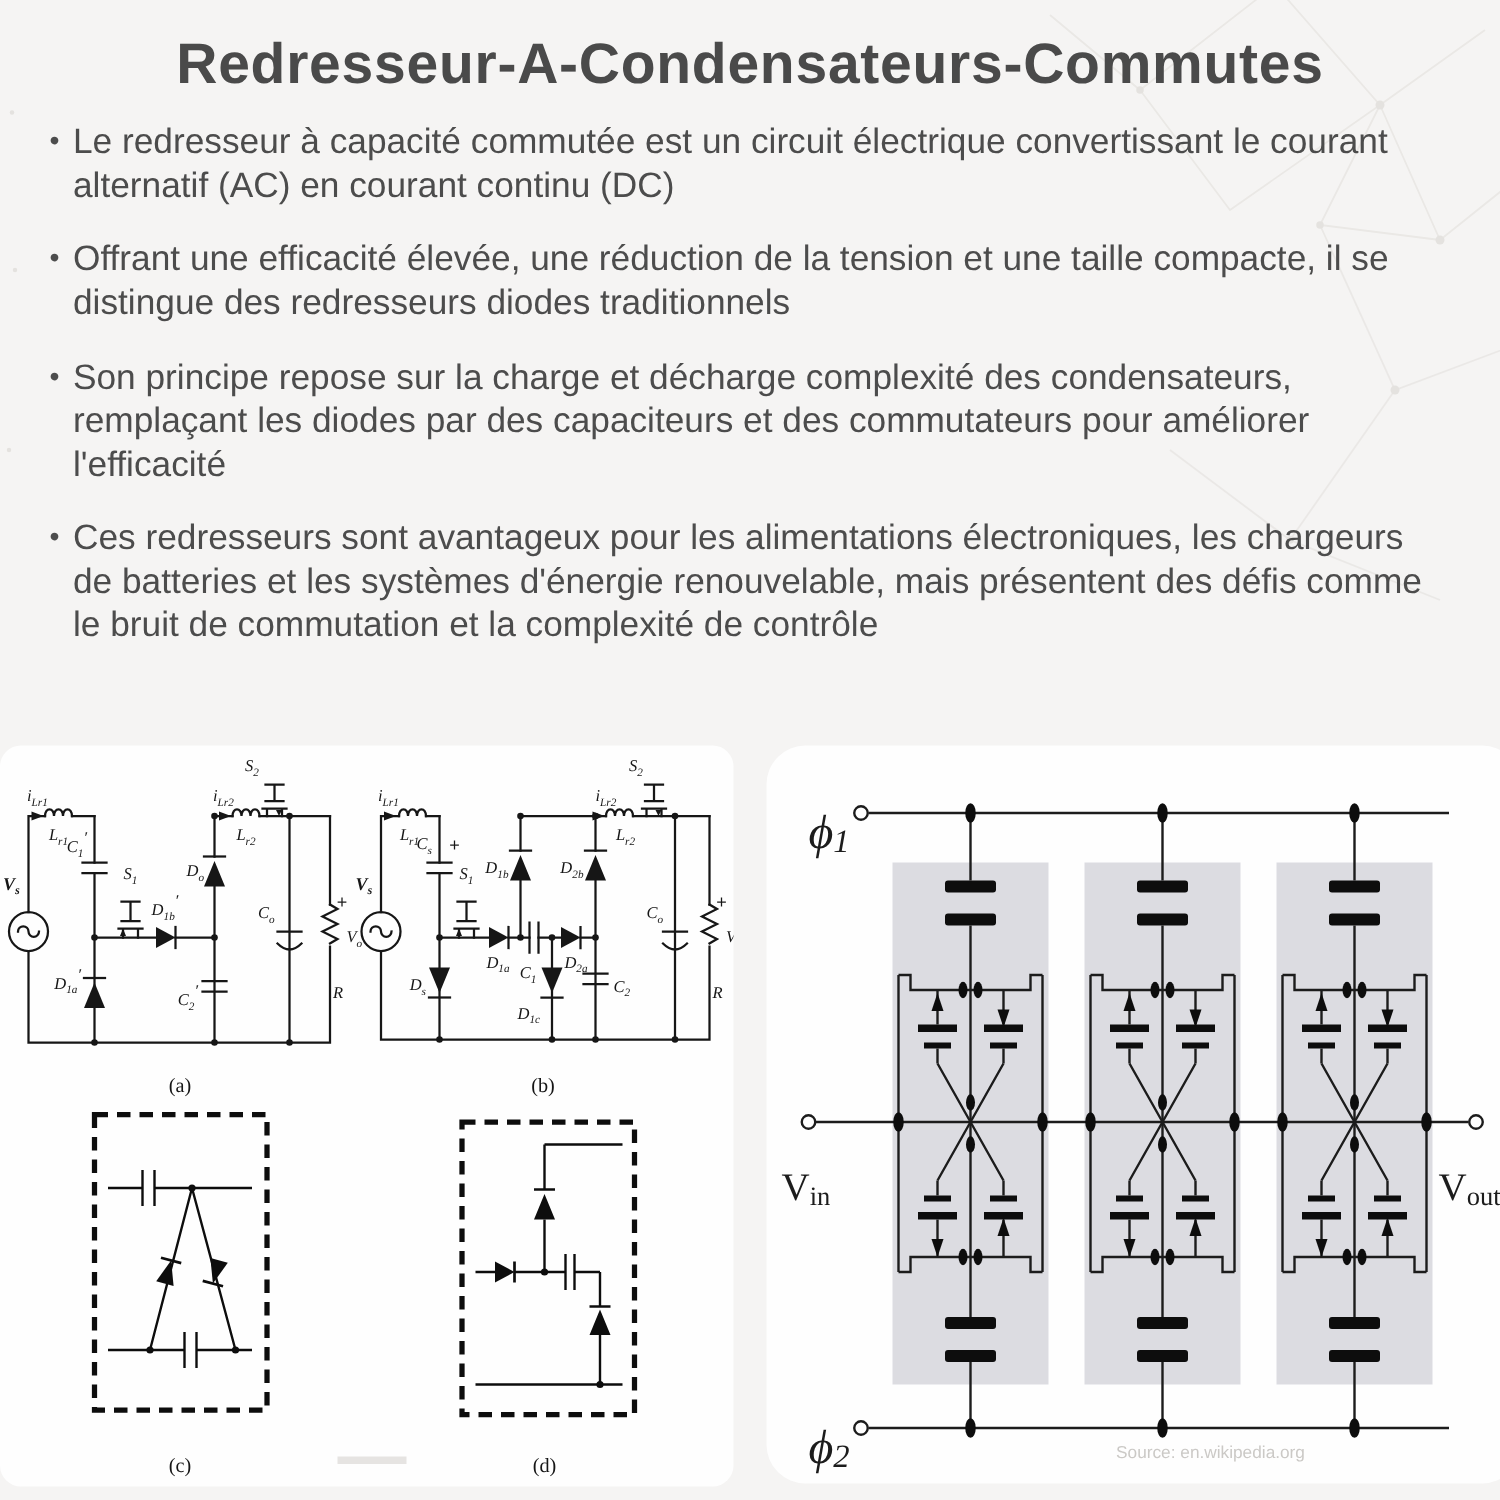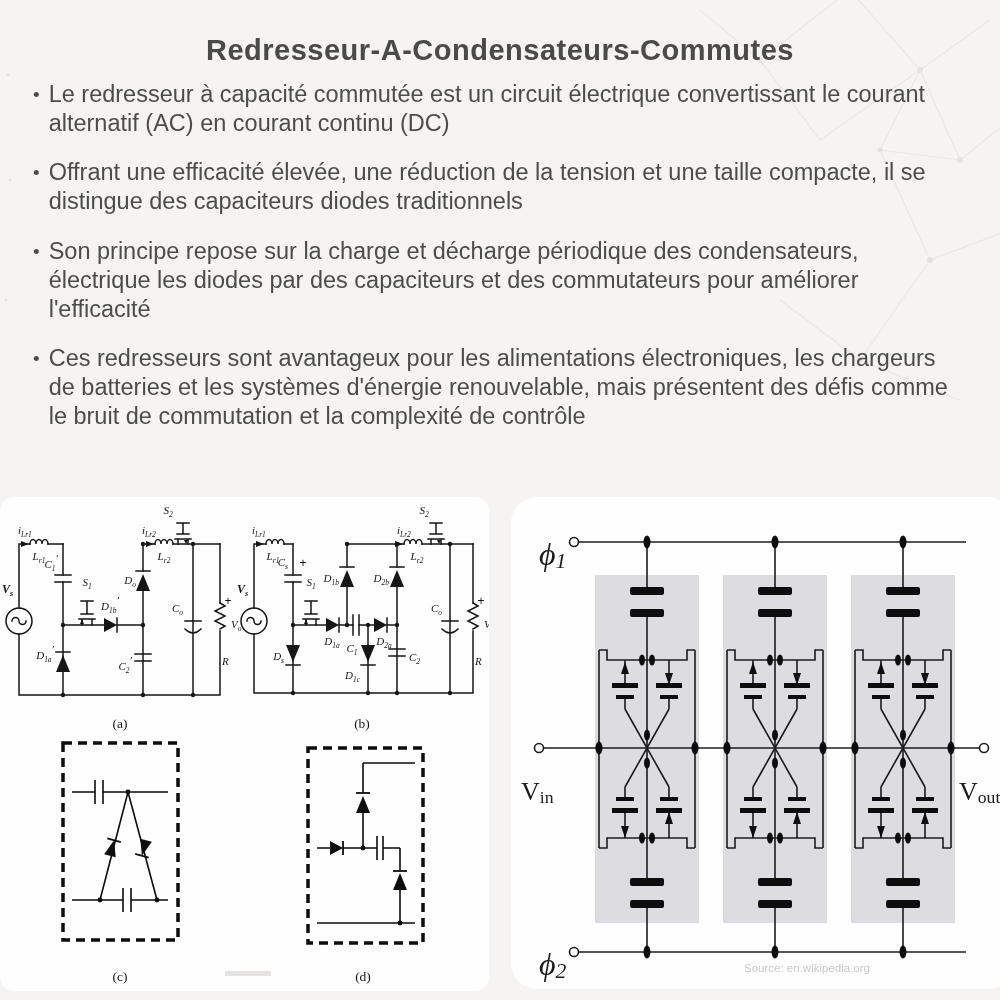--- a/index.html
+++ b/index.html
@@ -4,22 +4,22 @@
 <style>
   html,body{margin:0;padding:0;}
   body{
     width:1000px;height:1000px;position:relative;overflow:hidden;
     background:#f5f4f3;
     font-family:"Liberation Sans",sans-serif;
     color:#4b4b4b;
   }
   .bg-decor{position:absolute;top:0;left:0;pointer-events:none;}
   .title{
-    position:absolute;top:22px;left:0;right:0;margin:12px;
-    text-align:center;font-size:29px;font-weight:600;color:#4a4a4a;
+    position:absolute;top:22px;left:0;right:0;margin:0;
+    text-align:center;font-size:38px;font-weight:600;color:#4a4a4a;
     letter-spacing:.5px;
   }
   .bullets{
     position:absolute;top:80px;left:30px;width:925px;
     margin:0;padding:0;list-style:none;
   }
   .bullets li{
     display:flex;align-items:flex-start;gap:9px;
     font-size:23.5px;line-height:1.24;color:#4c4c4c;
     margin-bottom:20px;
@@ -61,25 +61,25 @@
 
 <h1 class="title">Redresseur-A-Condensateurs-Commutes</h1>
 
 <ul class="bullets">
   <li>
     <span class="marker">•</span>
     <span>Le redresseur à capacité commutée est un circuit électrique convertissant le courant alternatif (AC) en courant continu (DC)</span>
   </li>
   <li>
     <span class="marker">•</span>
-    <span>Offrant une efficacité élevée, une réduction de la tension et une taille compacte, il se distingue des capaciteurs diodes traditionnels</span>
+    <span>Offrant une efficacité élevée, une réduction de la tension et une taille compacte, il se distingue des redresseurs diodes traditionnels</span>
   </li>
   <li>
     <span class="marker">•</span>
-    <span>Son principe repose sur la charge et décharge périodique des condensateurs, électrique les diodes par des capaciteurs et des commutateurs pour améliorer l'efficacité</span>
+    <span>Son principe repose sur la charge et décharge complexité des condensateurs, remplaçant les diodes par des capaciteurs et des commutateurs pour améliorer l'efficacité</span>
   </li>
   <li>
     <span class="marker">•</span>
     <span>Ces redresseurs sont avantageux pour les alimentations électroniques, les chargeurs de batteries et les systèmes d'énergie renouvelable, mais présentent des défis comme le bruit de commutation et la complexité de contrôle</span>
   </li>
 </ul>
 
 <div class="figures">
 
   <div class="panel left">

